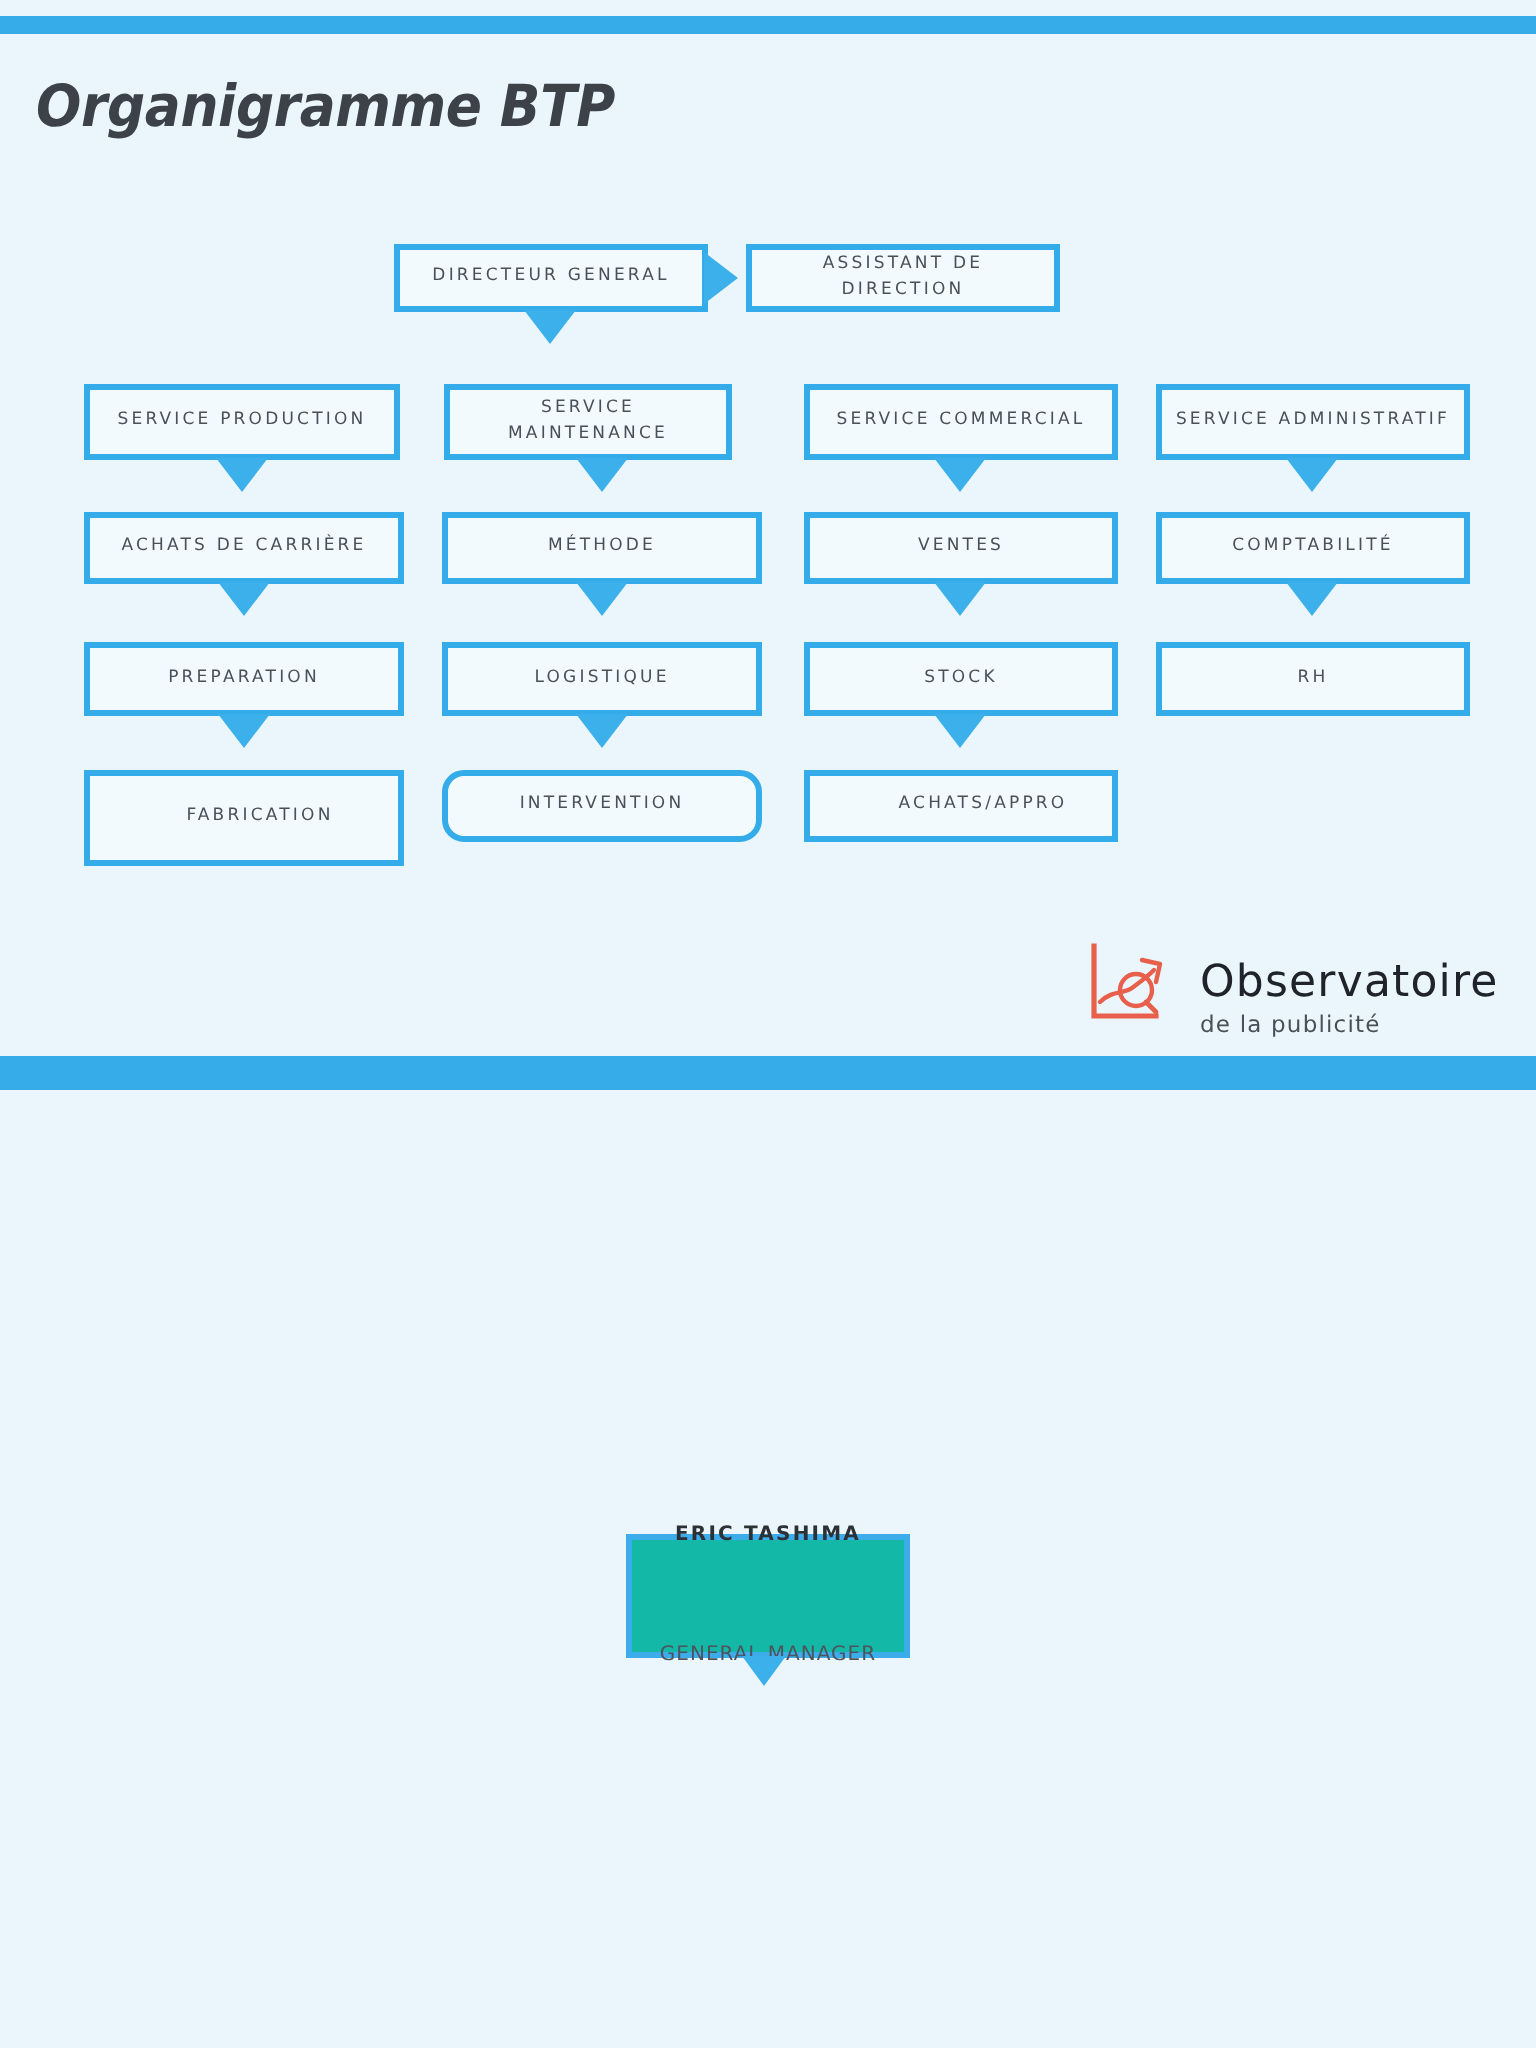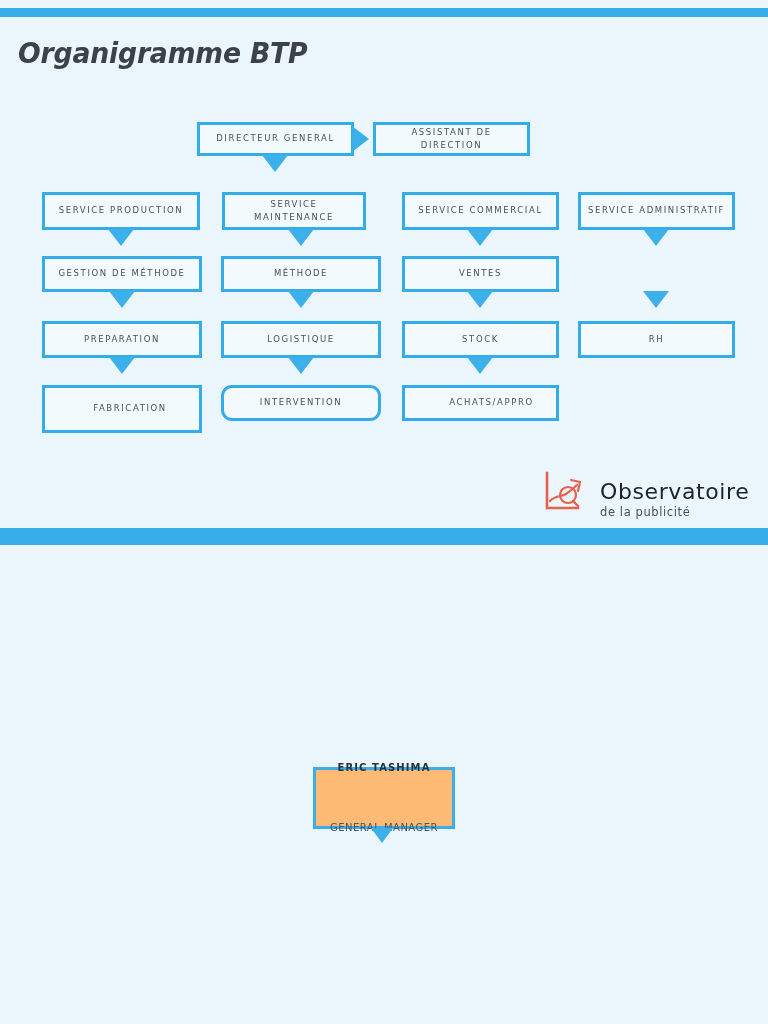--- a/index.html
+++ b/index.html
@@ -118,21 +118,21 @@
     top: 0;
     width: 768px;
     height: 17px;
     background: #36ace8;
   }
 
   .pbox {
     position: absolute;
     box-sizing: border-box;
     border: 3px solid #3cacea;
-    background: #fdba74;
+    background: #14b8a6;
     display: flex;
     flex-direction: column;
     align-items: center;
     justify-content: center;
     text-align: center;
     color: #3f464e;
   }
   .pbox .pname {
     font-size: 10px;
     font-weight: bold;
@@ -165,21 +165,21 @@
     <span class="lbl">ASSISTANT DE DIRECTION</span>
   </div>
   <div class="tail-down" style="left:262px; top:155px;"></div>
 
   <div class="nbox" style="left:42px; top:192px; width:158px; height:38px;">
     <span class="lbl">SERVICE PRODUCTION</span>
   </div>
   <div class="tail-down" style="left:108px; top:229px;"></div>
 
   <div class="nbox" style="left:42px; top:256px; width:160px; height:36px;">
-    <span class="lbl">GESTION DE MÉTHODE</span>
+    <span class="lbl">ACHATS DE CARRIÈRE</span>
   </div>
   <div class="tail-down" style="left:109px; top:291px;"></div>
 
   <div class="nbox" style="left:42px; top:321px; width:160px; height:37px;">
     <span class="lbl">PREPARATION</span>
   </div>
   <div class="tail-down" style="left:109px; top:357px;"></div>
 
   <div class="nbox" style="left:42px; top:385px; width:160px; height:48px;padding-left:16px;">
     <span class="lbl">FABRICATION</span>
@@ -221,20 +221,23 @@
 
   <div class="nbox" style="left:402px; top:385px; width:157px; height:36px;padding-left:22px;">
     <span class="lbl">ACHATS/APPRO</span>
   </div>
 
   <div class="nbox" style="left:578px; top:192px; width:157px; height:38px;">
     <span class="lbl">SERVICE ADMINISTRATIF</span>
   </div>
   <div class="tail-down" style="left:643px; top:229px;"></div>
 
+  <div class="nbox" style="left:578px; top:256px; width:157px; height:36px;">
+    <span class="lbl">COMPTABILITÉ</span>
+  </div>
   <div class="tail-down" style="left:643px; top:291px;"></div>
 
   <div class="nbox" style="left:578px; top:321px; width:157px; height:37px;">
     <span class="lbl">RH</span>
   </div>
 
   <div class="logo-wrap">
     <svg class="logo-mark" viewBox="0 0 50 50">
       <path d="M7 5 L7 40 L38 40" fill="none" stroke="#e8604c" stroke-width="2.6" stroke-linecap="square"></path>
       <path d="M10 33 C16 27, 22 29, 26 26 C30 23, 33 21, 37 17" fill="none" stroke="#e8604c" stroke-width="2.2" stroke-linecap="round"></path>

